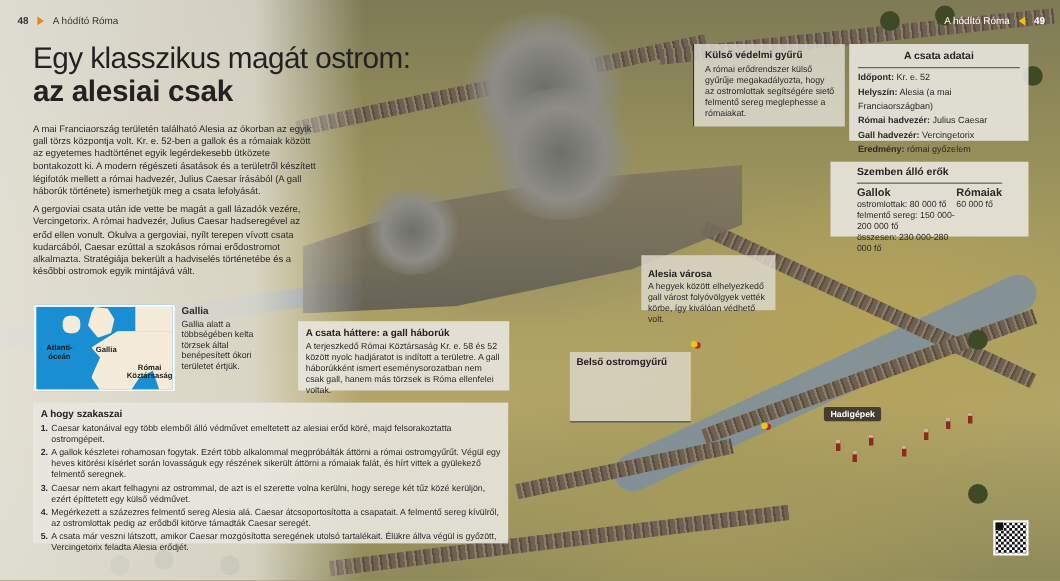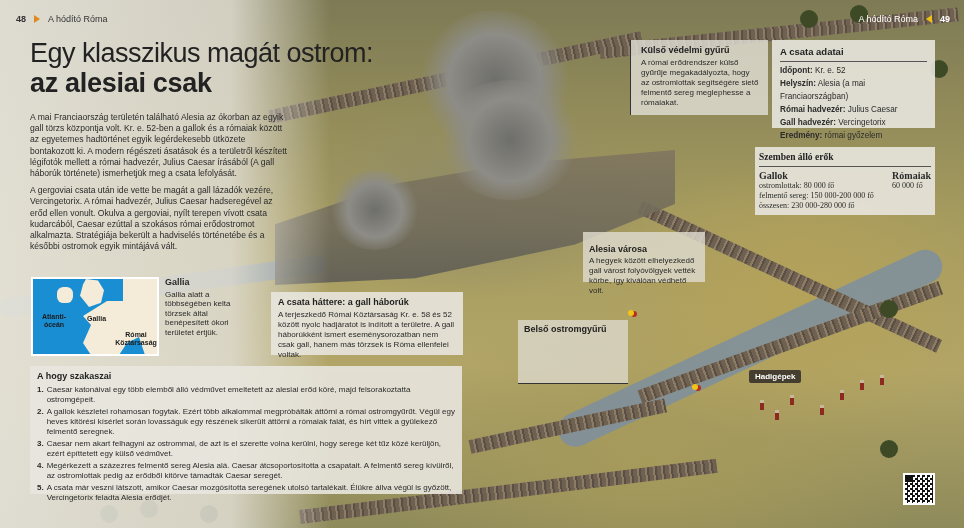--- a/index.html
+++ b/index.html
@@ -61,24 +61,24 @@
   .phases { left: 30px; top: 366px; width: 432px; height: 128px; padding: 5px 7px; font-size: 8px; line-height: 10px; }
   .phases h3 { margin-bottom: 4px; }
   .phases ol { list-style: none; }
   .phases li { display: flex; gap: 3px; margin-bottom: 2px; }
   .phases li .n { font-weight: 700; flex: 0 0 auto; }
 
   .outer-ring { left: 630px; top: 40px; width: 138px; height: 75px; padding: 5px 8px 5px 10px; font-size: 8px; line-height: 10px; background: rgba(225,222,212,0.82); border-left: 1.5px solid #333; }
   .outer-ring h3 { margin-bottom: 3px; }
 
   .data-box { left: 772px; top: 40px; width: 163px; height: 88px; padding: 5px 8px; font-size: 8.2px; line-height: 13px; }
-  .data-box h3 { font-size: 9.5px; padding-bottom: 3px; border-bottom: 1.5px solid #555; margin-bottom: 2px; }
+  .data-box h3 { font-size: 9.5px; padding-bottom: 3px; border-bottom: 1.5px solid #555; margin-bottom: 2px; text-align: center; }
   .data-box .row b { font-weight: 700; text-align: right; }
 
-  .forces { left: 755px; top: 147px; width: 180px; height: 68px; padding: 5px 4px; font-size: 8px; line-height: 10px; font-family: Liberation Serif, serif; }
+  .forces { left: 755px; top: 147px; width: 180px; height: 68px; padding: 5px 24px; font-size: 8px; line-height: 10px; }
   .forces h3 { font-size: 9.5px; padding-bottom: 4px; border-bottom: 1.5px solid #555; margin-bottom: 4px; }
   .forces .cols { display: flex; justify-content: space-between; }
   .forces .col-h { font-weight: 700; font-size: 10px; }
 
   .alesia-city { left: 583px; top: 232px; width: 122px; height: 50px; padding: 12px 6px; font-size: 8px; line-height: 10px; background: rgba(222,218,206,0.82); }
   .alesia-city h3 { margin-bottom: 2px; }
 
   .inner-ring { left: 518px; top: 320px; width: 110px; height: 64px; padding: 4px 6px; font-size: 8px; line-height: 10px; background: rgba(222,218,206,0.78); border-bottom: 1.5px solid #333; }
   .inner-ring h3 { margin-bottom: 2px; }
 

